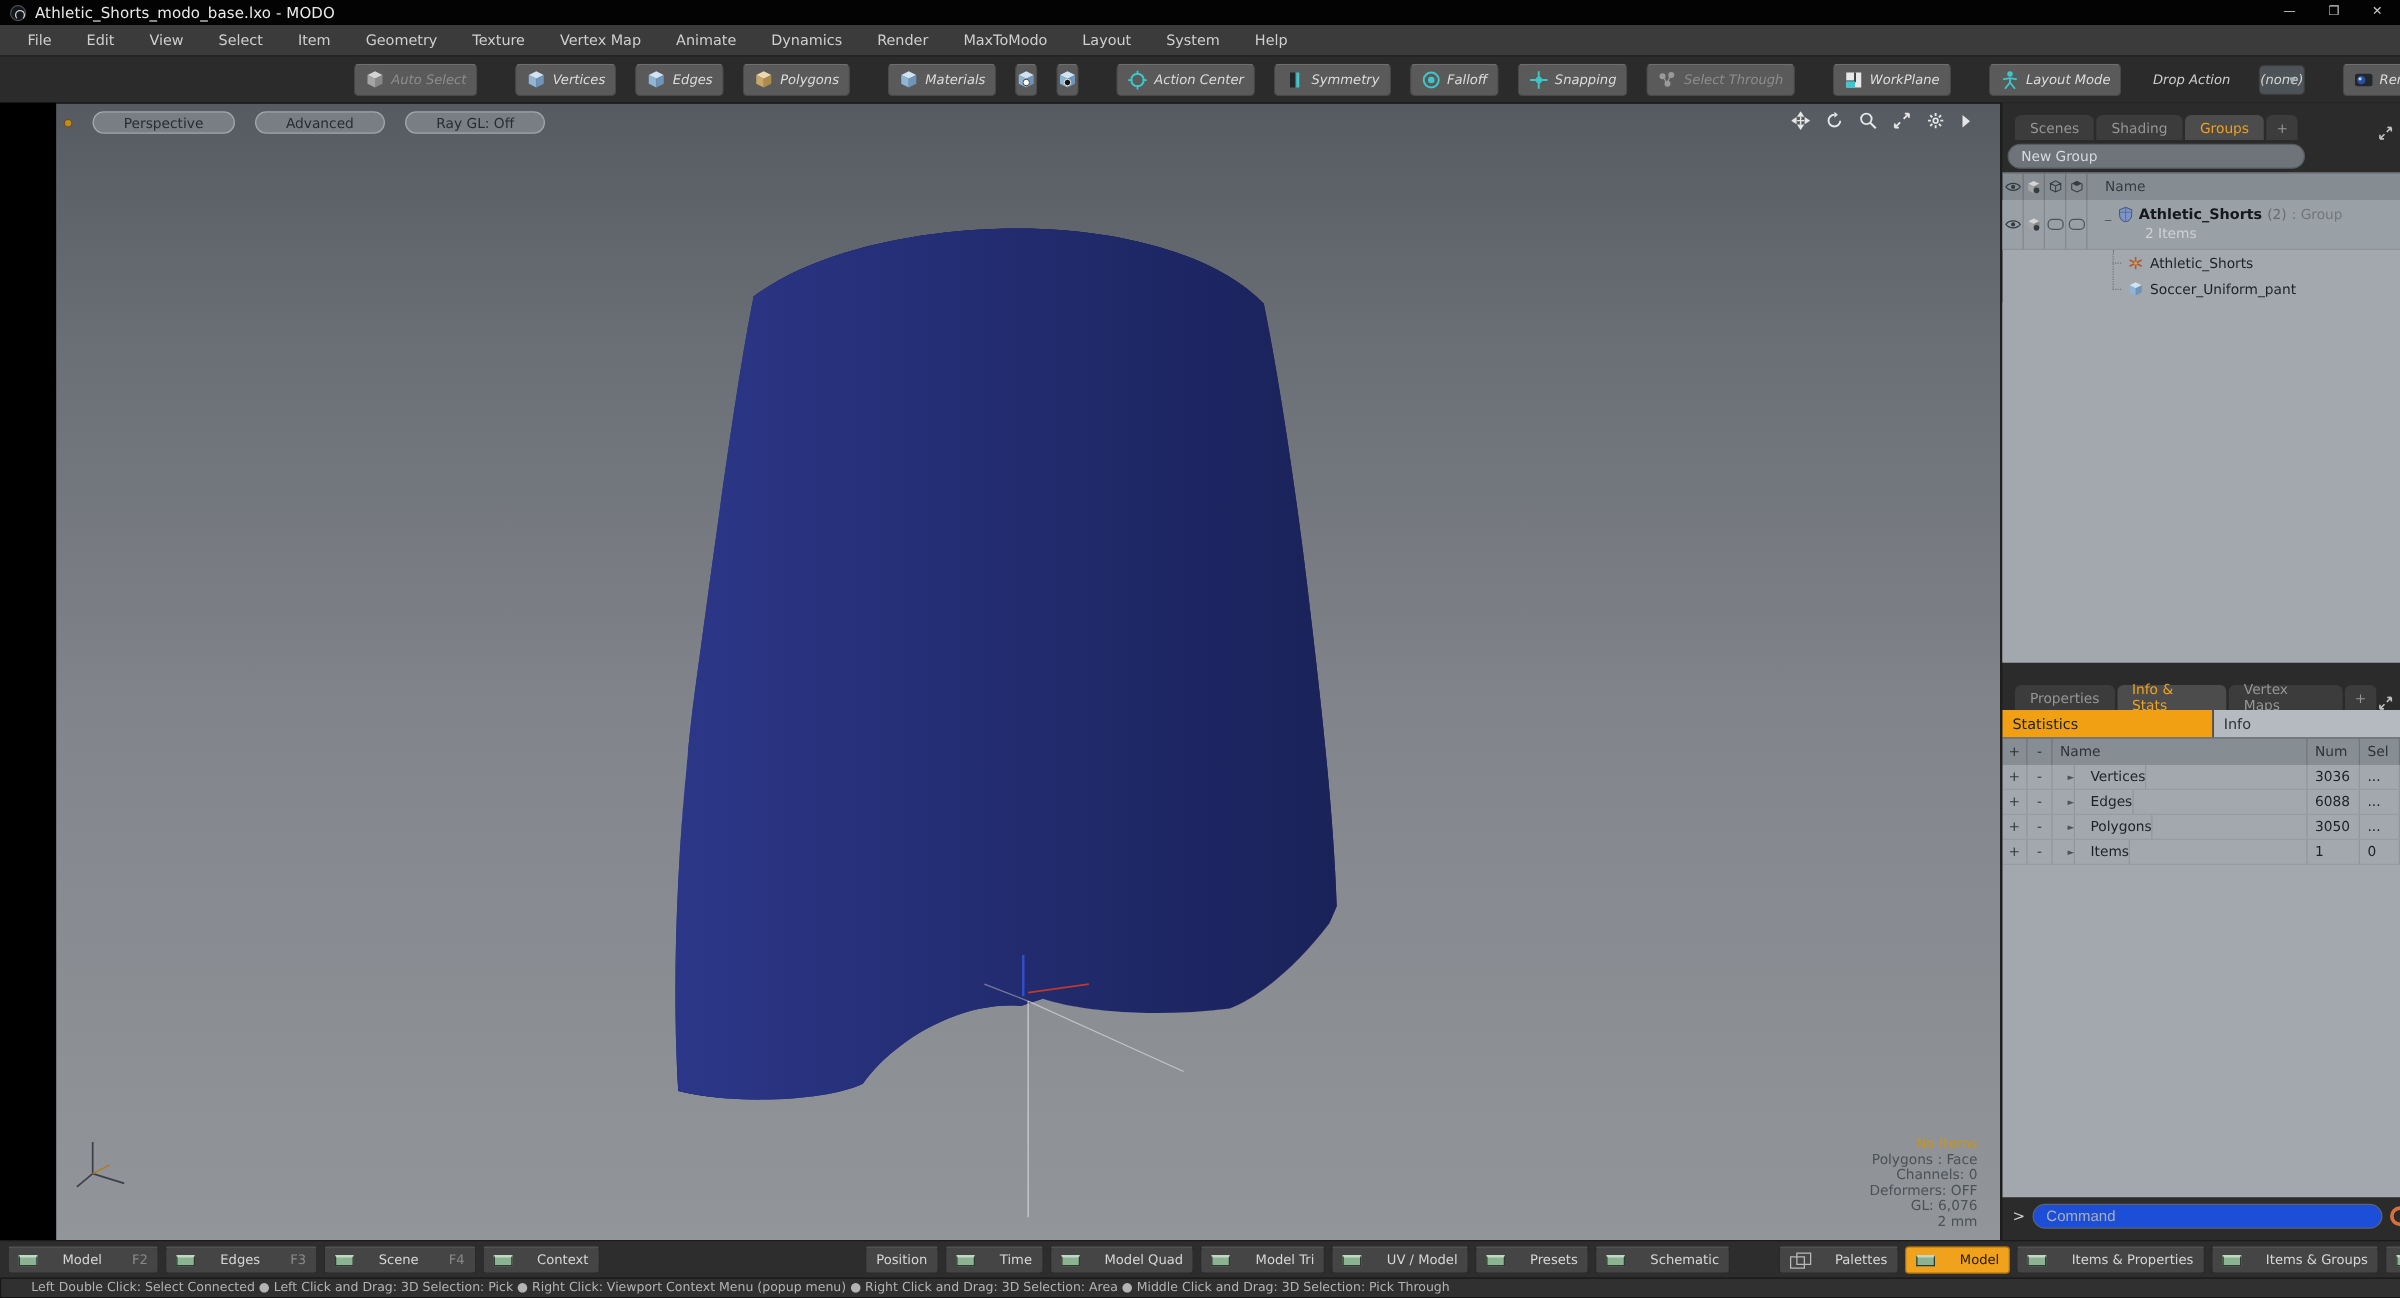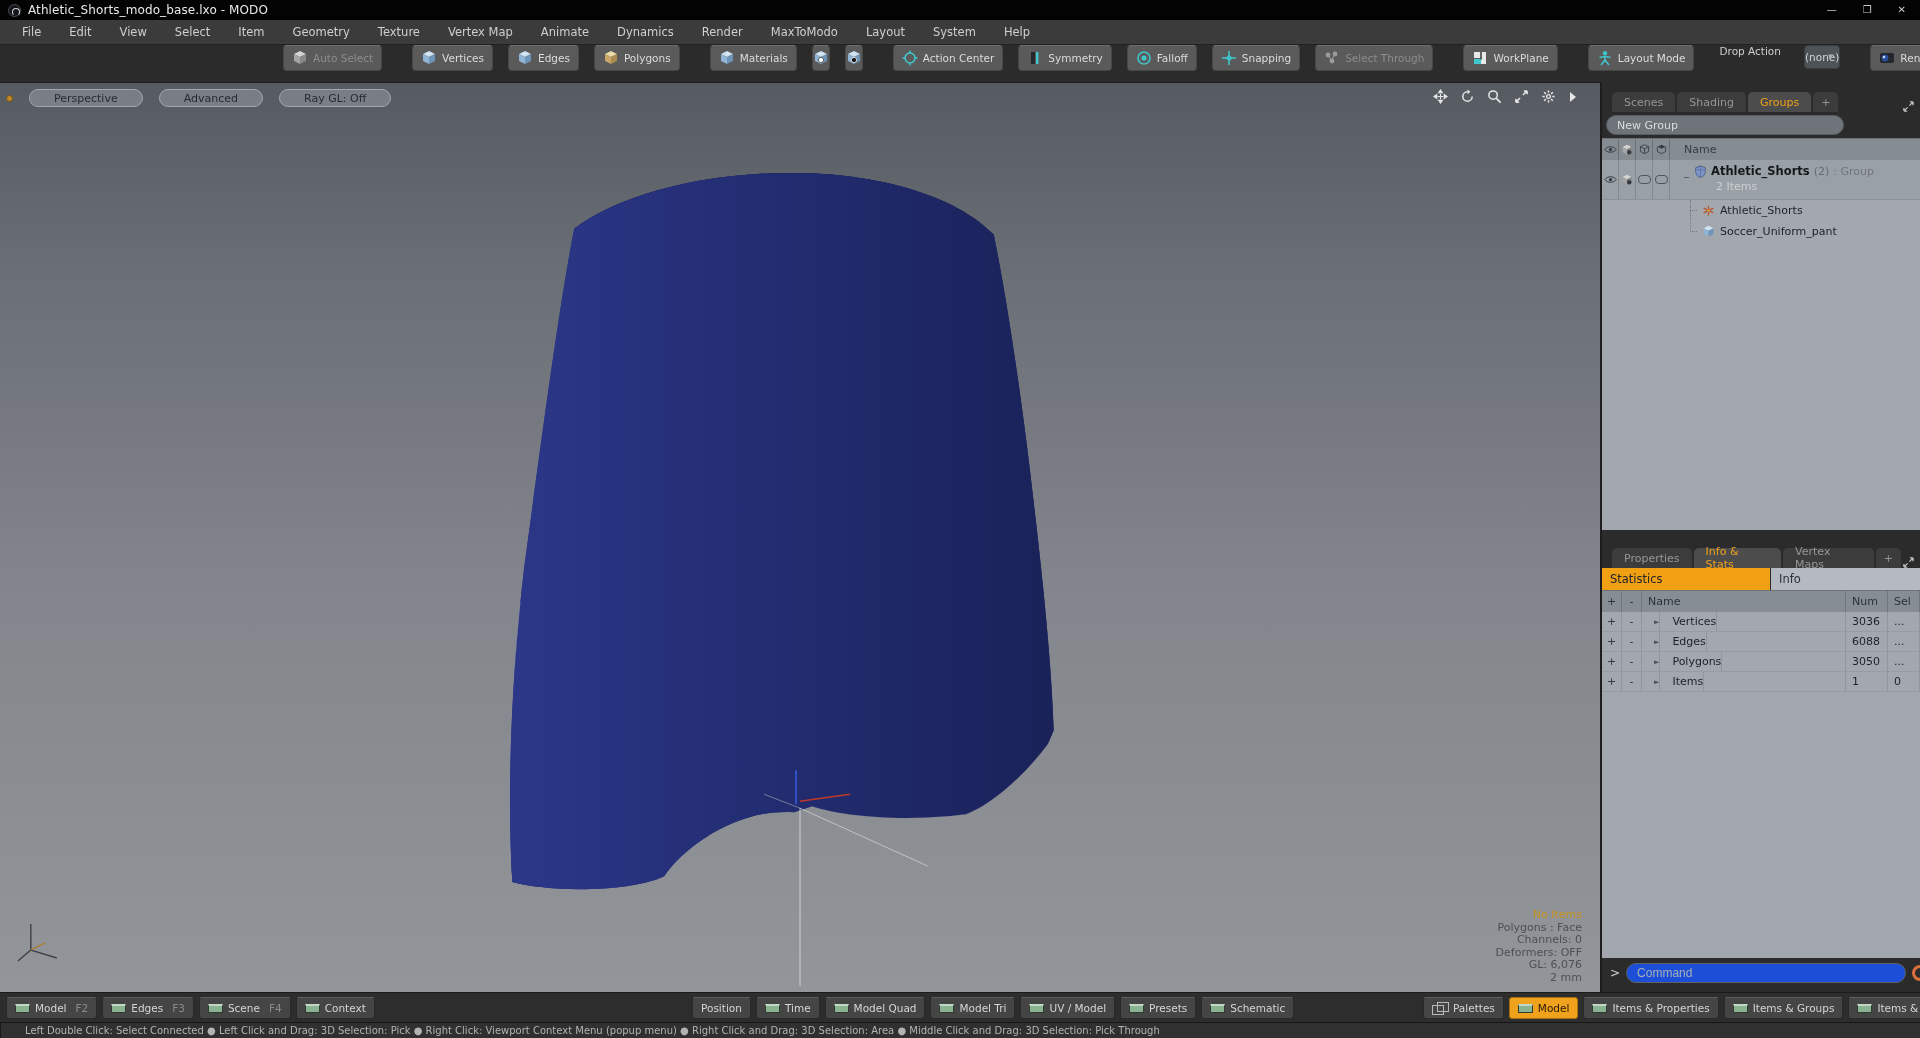--- a/index.html
+++ b/index.html
@@ -16,38 +16,38 @@
   .title-text { font-size:12px; color:#e9e9e9; letter-spacing:.1px; }
   .win-controls { margin-left:auto; display:flex; gap:26px; padding-right:8px; }
   .win-controls span { color:#c9c9c9; font-size:10px; line-height:20px; cursor:default; }
 
   
   .menubar { height:25px; background:#3b3b3b; border-bottom:1px solid #222;
     display:flex; align-items:center; padding-left:8px; }
   .menu-item { color:#cfcfcf; font-size:11.5px; padding:0 14px; line-height:25px; }
 
   
-  .toolbar { height:37px; background:#2b2b2b; display:flex; 
-    padding-left:283px; gap:15px; white-space:nowrap; }
+  .toolbar { height:37px; background:#2b2b2b; display:flex; align-items:center;
+    padding-left:283px; gap:15px; white-space:nowrap;font-style:italic; }
   .tbtn { height:26px; border-radius:4px; background:#5a5a5a; border:1px solid #474747;
     border-top-color:#6e6e6e; display:inline-flex; align-items:center; gap:5px;
     padding:0 8px; color:#dcdcdc; font-size:10.5px; }
   .tbtn.small { width:26px; justify-content:center; padding:0; }
   .tbtn.disabled { color:#8d8d8d; }
   .tb-label { color:#cfcfcf; font-size:10.5px; margin:0 8px 0 10px; }
   .tb-select { height:24px; width:112px; background:#4d5357; border:1px solid #3a3f42;
     border-radius:4px; display:inline-flex; align-items:center; justify-content:center;
     color:#d5d5d5; font-size:10.5px; position:relative; }
   .tb-select .chev { position:absolute; right:6px; font-size:7px; color:#9fb0b4; }
   .key-hint { color:#7e7e7e; font-size:10px; }
   .tb-icon { display:inline-flex; width:16px; height:16px; }
   .gap6 { width:6px; } .gap10 { width:10px; }
 
   
-  .main { position:relative; height:910px; background:#2b2b2b; }
+  .main { position:relative; height:910px; background:#2b2b2b;margin-left:45px; }
 
   
   .viewport { position:absolute; left:0; top:0; right:320px; bottom:0;
     background:linear-gradient(180deg,#565b62 0%,#6b6f76 22%,#82858b 55%,#929599 100%);
     border-top:1px solid #1c1c1c; overflow:hidden; }
   .vp-tabs { position:absolute; left:6px; top:6px; display:flex; align-items:center; gap:16px; }
   .vp-dot { width:7px; height:7px; border-radius:50%; background:#c08a28; border:1px solid #6d5116; }
   .vp-pill { height:18px; padding:0 24px; border-radius:9px; background:rgba(150,155,160,.55);
     border:1px solid #a3a7ab; color:#272c32; font-size:11px; display:flex; align-items:center; }
   .vp-nav { position:absolute; right:22px; top:6px; display:flex; gap:12px; align-items:center; }
@@ -119,21 +119,21 @@
   .cmd-input::placeholder { color:#a8b0b6; }
   .cmd-orange { width:16px; height:16px; border-radius:50%; border:3px solid #d8703c;
     margin-right:-10px; flex:none; }
   .rp-bottom-pad { height:4px; background:#2b2b2b; }
 
   
   .bottombar { height:30px; background:#2d2d2d; position:relative; border-top:1px solid #1b1b1b; }
   .bb-group { position:absolute; top:4px; display:flex; gap:5px; }
   .bb-left { left:6px; } .bb-center { left:692px; } .bb-right { left:1423px; }
   .bbtn { height:22px; border-radius:3px; background:#454545; border:1px solid #2a2a2a;
-    border-top-color:#5d5d5d; display:flex; align-items:center; gap:5px; padding:0 8px;
+    border-top-color:#5d5d5d; display:flex; align-items:center; gap:20px; padding:0 8px;
     color:#d6d6d6; font-size:10.5px; white-space:nowrap; }
   .bbtn .key { color:#8a8a8a; margin-left:4px; }
   .bbtn.orange { background:#f0a21c; border-color:#a86e08; color:#24180a; }
   .chip { width:15px; height:9px; background:#8bb392; border:1px solid #2f3a31;
     border-top:2px solid #c2d8c6; flex:none; }
   .pal-icon { width:16px; height:12px; position:relative; flex:none; }
   .pal-icon::before, .pal-icon::after { content:""; position:absolute; border:1px solid #b9b9b9; background:transparent; }
   .pal-icon::before { left:0; top:3px; width:10px; height:8px; }
   .pal-icon::after { left:5px; top:0; width:10px; height:8px; }
 

